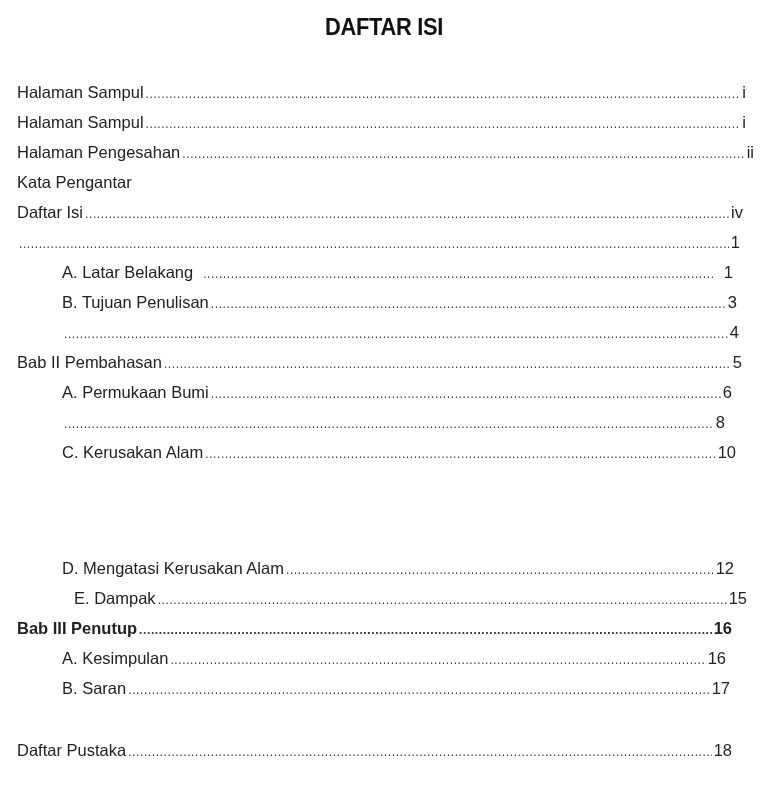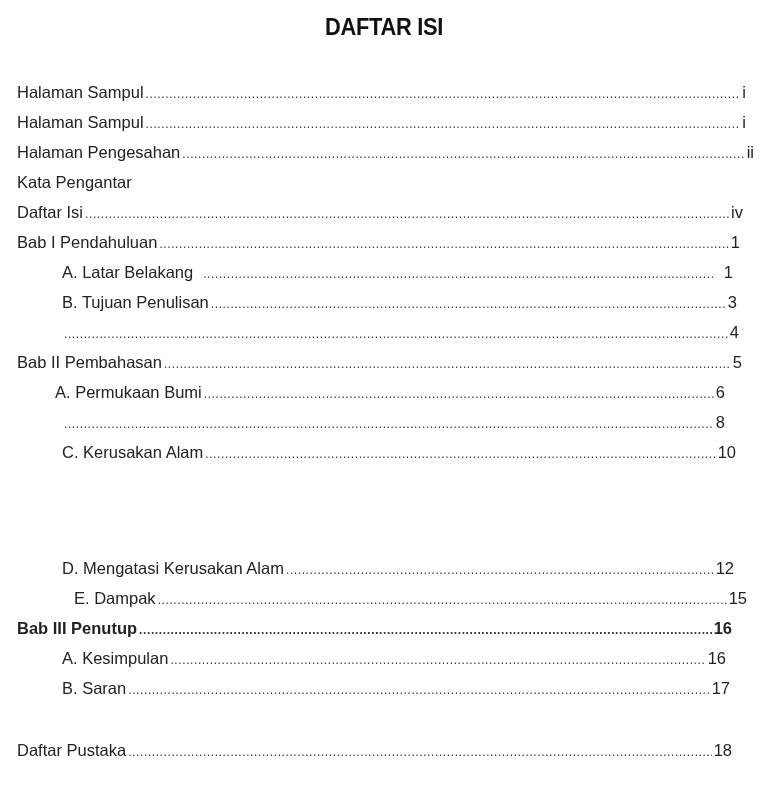--- a/index.html
+++ b/index.html
@@ -51,21 +51,20 @@
     <span class="label">Kata Pengantar</span>
     <span class="leader"></span>
     <span class="page">iii</span>
   </div>
   <div class="row" style="top:203px;left:17px;width:726px;">
     <span class="label">Daftar Isi</span>
     <span class="leader"></span>
     <span class="page">iv</span>
   </div>
   <div class="row" style="top:233px;left:17px;width:723px;">
-    <span class="label">Bab I Pendahuluan</span>
     <span class="leader"></span>
     <span class="page">1</span>
   </div>
   <div class="row" style="top:263px;left:62px;width:671px;gap:8px;">
     <span class="label">A. Latar Belakang</span>
     <span class="leader"></span>
     <span class="page">1</span>
   </div>
   <div class="row" style="top:293px;left:62px;width:675px;">
     <span class="label">B. Tujuan Penulisan</span>
@@ -74,21 +73,21 @@
   </div>
   <div class="row" style="top:323px;left:62px;width:677px;">
     <span class="leader"></span>
     <span class="page">4</span>
   </div>
   <div class="row" style="top:353px;left:17px;width:725px;">
     <span class="label">Bab II Pembahasan</span>
     <span class="leader"></span>
     <span class="page">5</span>
   </div>
-  <div class="row" style="top:383px;left:55px;width:670px;">
+  <div class="row" style="top:383px;left:62px;width:670px;">
     <span class="label">A. Permukaan Bumi</span>
     <span class="leader"></span>
     <span class="page">6</span>
   </div>
   <div class="row" style="top:413px;left:62px;width:663px;">
     <span class="leader"></span>
     <span class="page">8</span>
   </div>
   <div class="row" style="top:443px;left:62px;width:674px;">
     <span class="label">C. Kerusakan Alam</span>

